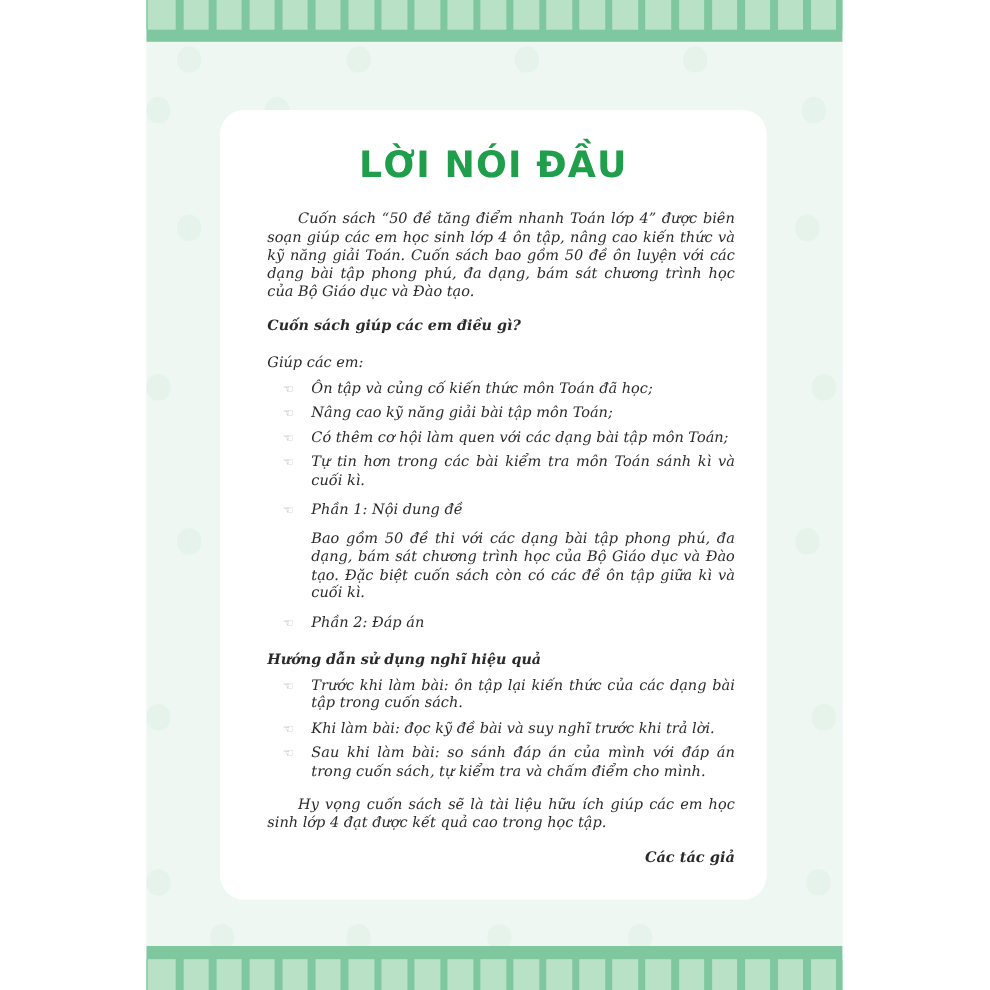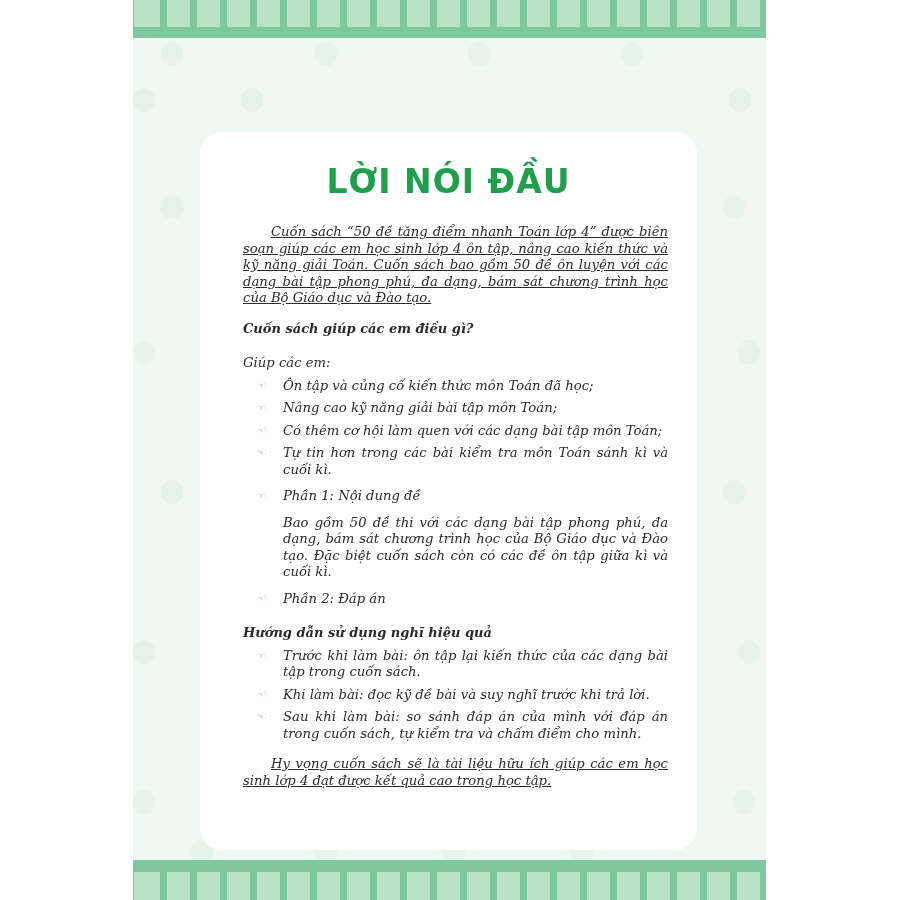--- a/index.html
+++ b/index.html
@@ -23,32 +23,32 @@
       background-position: 4px 0;
     }
     .stripe-band.top .blocks { top: 0; height: 27px; }
     .stripe-band.bottom .blocks { top: 12px; height: 28px; }
     .deco {
       position: absolute; width: 22px; height: 24px; border-radius: 50% 50% 45% 45%;
       background: #e3f1e8; opacity: 0.8;
     }
     .card {
       position: absolute; left: 200px; top: 100px; width: 497px; height: 718px;
-      background: #ffffff; border-radius: 22px; margin-top: 32px;
+      background: #ffffff; border-radius: 22px;
     }
     .title {
       position: absolute; left: 0; top: 30px; width: 497px; text-align: center;
       font-family: "DejaVu Sans", sans-serif; font-weight: bold; font-size: 33px;
       color: #1f9e4b; letter-spacing: 1px;
     }
     .content {
       position: absolute; left: 43px; top: 92px; width: 425px;
       font-style: italic; font-size: 13.2px; line-height: 16.5px; color: #2a2a2a;
     }
-    .para { margin: 0; text-indent: 28px; text-align: justify; text-decoration: underline; }
+    .para { margin: 0; text-indent: 28px; text-align: justify; }
     .heading { font-weight: bold; font-size: 13px; margin: 0; }
     .mt-md { margin-top: 14px; }
     .mt-lg { margin-top: 18px; }
     .bullet { display: flex; margin-top: 6px; padding-left: 14px; }
     .bullet .ico {
       width: 26px; flex: 0 0 26px; color: #b0b0b0; font-style: normal; font-size: 11px;
     }
     .bullet .txt { flex: 1; text-align: justify; }
     .subpara { margin: 6px 0 0 40px; text-align: justify; }
     .signature { text-align: right; font-weight: bold; margin-top: 16px; }
@@ -131,14 +131,15 @@
     <div class="bullet">
       <span class="ico">☜</span>
       <span class="txt">Khi làm bài: đọc kỹ đề bài và suy nghĩ trước khi trả lời.</span>
     </div>
     <div class="bullet">
       <span class="ico">☜</span>
       <span class="txt">Sau khi làm bài: so sánh đáp án của mình với đáp án trong cuốn sách, tự kiểm tra và chấm điểm cho mình.</span>
     </div>
 
     <p class="para mt-md">Hy vọng cuốn sách sẽ là tài liệu hữu ích giúp các em học sinh lớp 4 đạt được kết quả cao trong học tập.</p>
+    <p class="signature">Các tác giả</p>
   </div>
 </div>
 
 </body></html>

